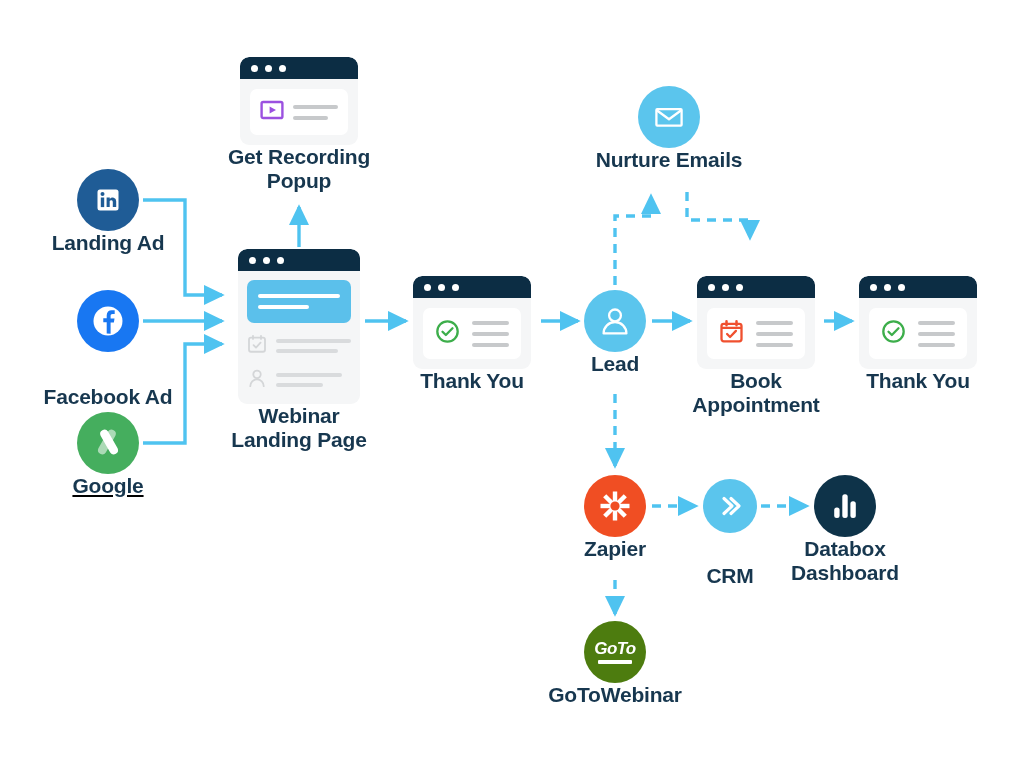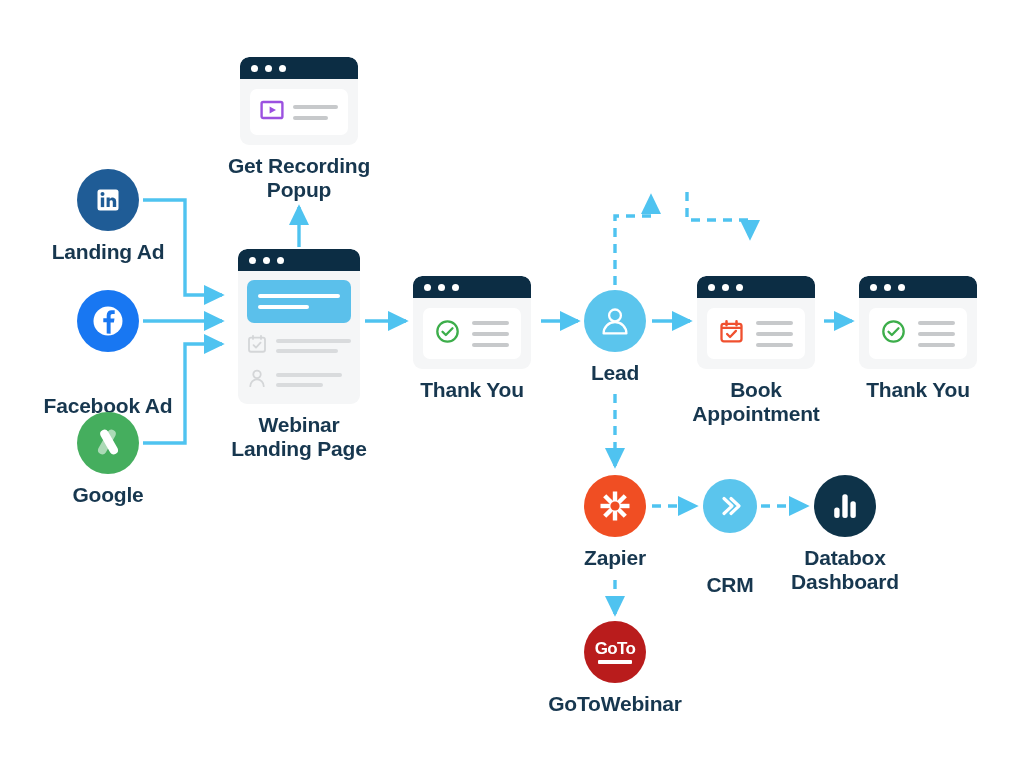--- a/index.html
+++ b/index.html
@@ -19,21 +19,20 @@
     overflow: hidden;
   }
   
   .node {
     position: absolute;
     display: flex;
     flex-direction: column;
     align-items: center;
   }
   .label {
-    margin-top: 9px;
     font-size: 21px;
     font-weight: 700;
     color: #17374f;
     text-align: center;
     line-height: 1.12;
     letter-spacing: -0.2px;
     white-space: pre-line;
   }
   
   .circ {
@@ -160,21 +159,21 @@
   <div class="node" style="left:40px; top:290px; width:136px;gap:33px;">
     <div class="circ" style="width:62px;height:62px;background:#1877F2;">
       <svg width="40" height="40" viewBox="0 0 40 40">
         <circle cx="20" cy="20" r="14.5" fill="#ffffff"></circle>
         <path d="M22.6,32.8 V21.6 h3.3 l0.6,-4.1 h-3.9 v-2.6 c0,-1.2 0.4,-2 2.1,-2 h2 v-3.6 c-0.4,-0.05 -1.6,-0.17 -3,-0.17 c-3,0 -5,1.8 -5,5.1 v2.9 h-3.4 v4.1 h3.4 v11.3 z" fill="#1877F2"></path>
       </svg>
     </div>
     <div class="label">Facebook Ad</div>
   </div>
 
-  <div class="node" style="left:48px; top:412px; width:120px;">
+  <div class="node" style="left:48px; top:412px; width:120px;text-decoration:underline;">
     <div class="circ" style="width:62px;height:62px;background:#45AE5E;">
       <svg width="38" height="38" viewBox="0 0 38 38">
         <path d="M19,7.5 L28.6,24.3 a4.3,4.3 0 0 1 -7.4,4.3 L11.6,11.8 a4.3,4.3 0 0 1 7.4,-4.3 Z" fill="#ffffff"></path>
         <path d="M19,7.5 L9.4,24.3 a4.3,4.3 0 0 0 7.4,4.3 L26.4,11.8 a4.3,4.3 0 0 0 -7.4,-4.3 Z" fill="#ffffff" opacity="0.55"></path>
       </svg>
     </div>
     <div class="label">Google</div>
   </div>
 
   <div class="node" style="left:223px; top:57px; width:152px;">
@@ -275,20 +274,29 @@
   <div class="node" style="left:565px; top:290px; width:100px;">
     <div class="circ" style="width:62px;height:62px;background:#5BC5ED;">
       <svg width="34" height="34" viewBox="0 0 34 34">
         <circle cx="17" cy="11.4" r="5.9" fill="none" stroke="#ffffff" stroke-width="2.3"></circle>
         <path d="M5.6,29.4 a11.4,11.4 0 0 1 22.8,0 Z" fill="none" stroke="#ffffff" stroke-width="2.3" stroke-linejoin="round"></path>
       </svg>
     </div>
     <div class="label">Lead</div>
   </div>
 
+  <div class="node" style="left:589px; top:86px; width:160px;">
+    <div class="circ" style="width:62px;height:62px;background:#5BC5ED;">
+      <svg width="34" height="34" viewBox="0 0 34 34">
+        <rect x="4.4" y="9.2" width="25.2" height="16.4" rx="0.8" fill="none" stroke="#ffffff" stroke-width="2.3"></rect>
+        <path d="M4.4,10 L17,19.2 L29.6,10" fill="none" stroke="#ffffff" stroke-width="2.3" stroke-linejoin="round"></path>
+      </svg>
+    </div>
+    <div class="label">Nurture Emails</div>
+  </div>
 
   <div class="node" style="left:690px; top:276px; width:132px;">
     <div class="card" style="width:118px;">
       <div class="card-bar">
         <span class="dot"></span>
         <span class="dot"></span>
         <span class="dot"></span>
       </div>
       <div class="card-body">
         <div class="panel">
@@ -369,21 +377,21 @@
         <rect x="4.2" y="16.5" width="5.4" height="10.5" rx="2.5" fill="#ffffff"></rect>
         <rect x="12.3" y="3.2" width="5.4" height="23.8" rx="2.5" fill="#ffffff"></rect>
         <rect x="20.4" y="10.2" width="5.4" height="16.8" rx="2.5" fill="#ffffff"></rect>
       </svg>
     </div>
     <div class="label">Databox
 Dashboard</div>
   </div>
 
   <div class="node" style="left:540px; top:621px; width:150px;">
-    <div class="circ" style="width:62px;height:62px;background:#b91c1c;">
+    <div class="circ" style="width:62px;height:62px;background:#4d7c0f;font-style:italic;">
       <div style="display:flex;flex-direction:column;align-items:center;gap:3px;">
         <span style="color:#ffffff;font-size:17px;font-weight:700;letter-spacing:-0.6px;line-height:1;">GoTo</span>
         <span style="display:block;width:34px;height:4px;background:#ffffff;border-radius:1px;"></span>
       </div>
     </div>
     <div class="label">GoToWebinar</div>
   </div>
 
 </div>
 

